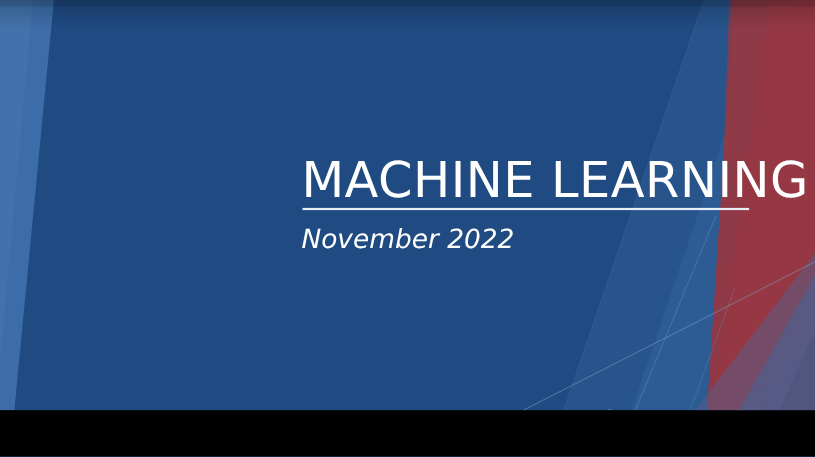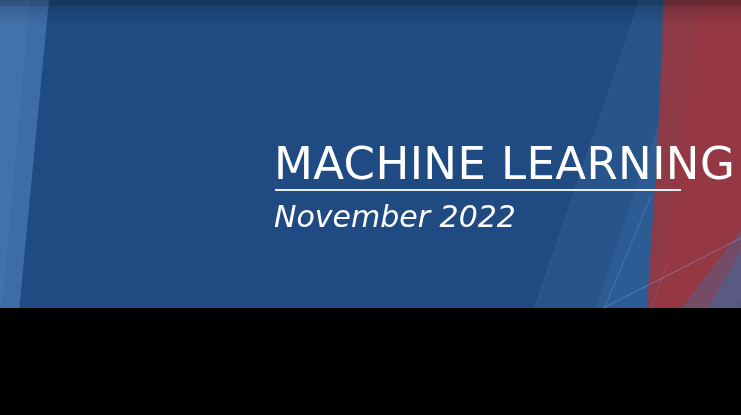--- a/index.html
+++ b/index.html
@@ -3,21 +3,21 @@
 <meta charset="utf-8">
 <style>
   html, body {
     margin: 0;
     padding: 0;
     background: #000;
   }
   #slide {
     position: relative;
     width: 741px;
-    height: 308px;
+    height: 373px;
     overflow: hidden;
     background: #1f4b82;
     font-family: "DejaVu Sans", sans-serif;
   }
   #bg {
     position: absolute;
     left: 0; top: 0;
     width: 741px;
     height: 415px;
     display: block;
@@ -45,21 +45,21 @@
     left: 275px;
     top: 189px;
     width: 406px;
     height: 2px;
     background: #e8eef6;
   }
   #subtitle {
     position: absolute;
     left: 274px;
     top: 200px;
-    font-size: 30px;
+    font-size: 24px;
     line-height: 34px;
     color: #ffffff;
     font-style: italic;
     font-weight: 400;
     white-space: nowrap;
     font-family: "DejaVu Sans", sans-serif;
   }
   #byline {
     position: absolute;
     left: 275px;

